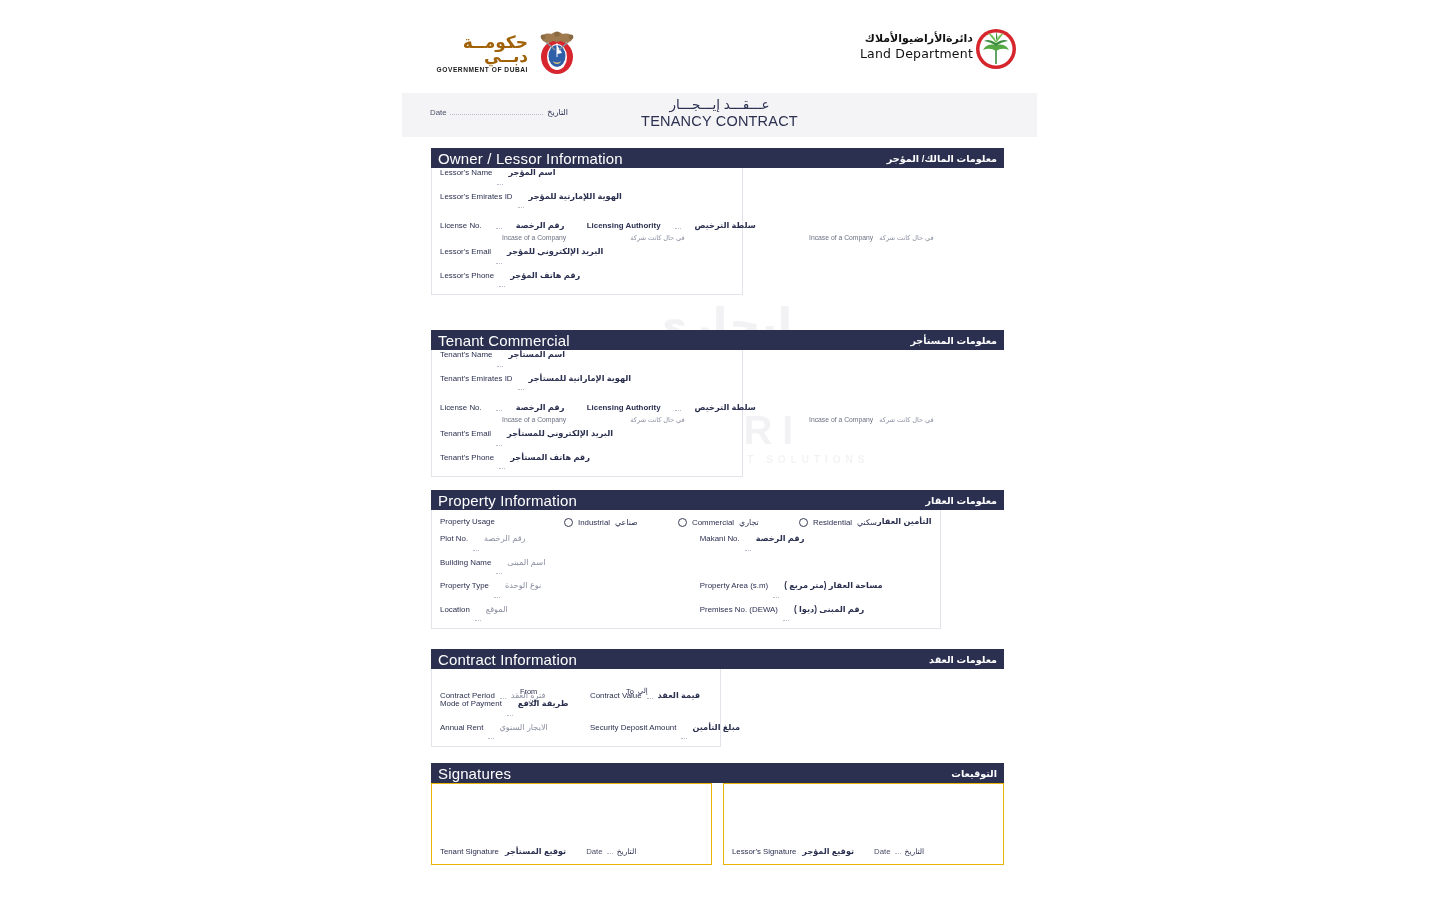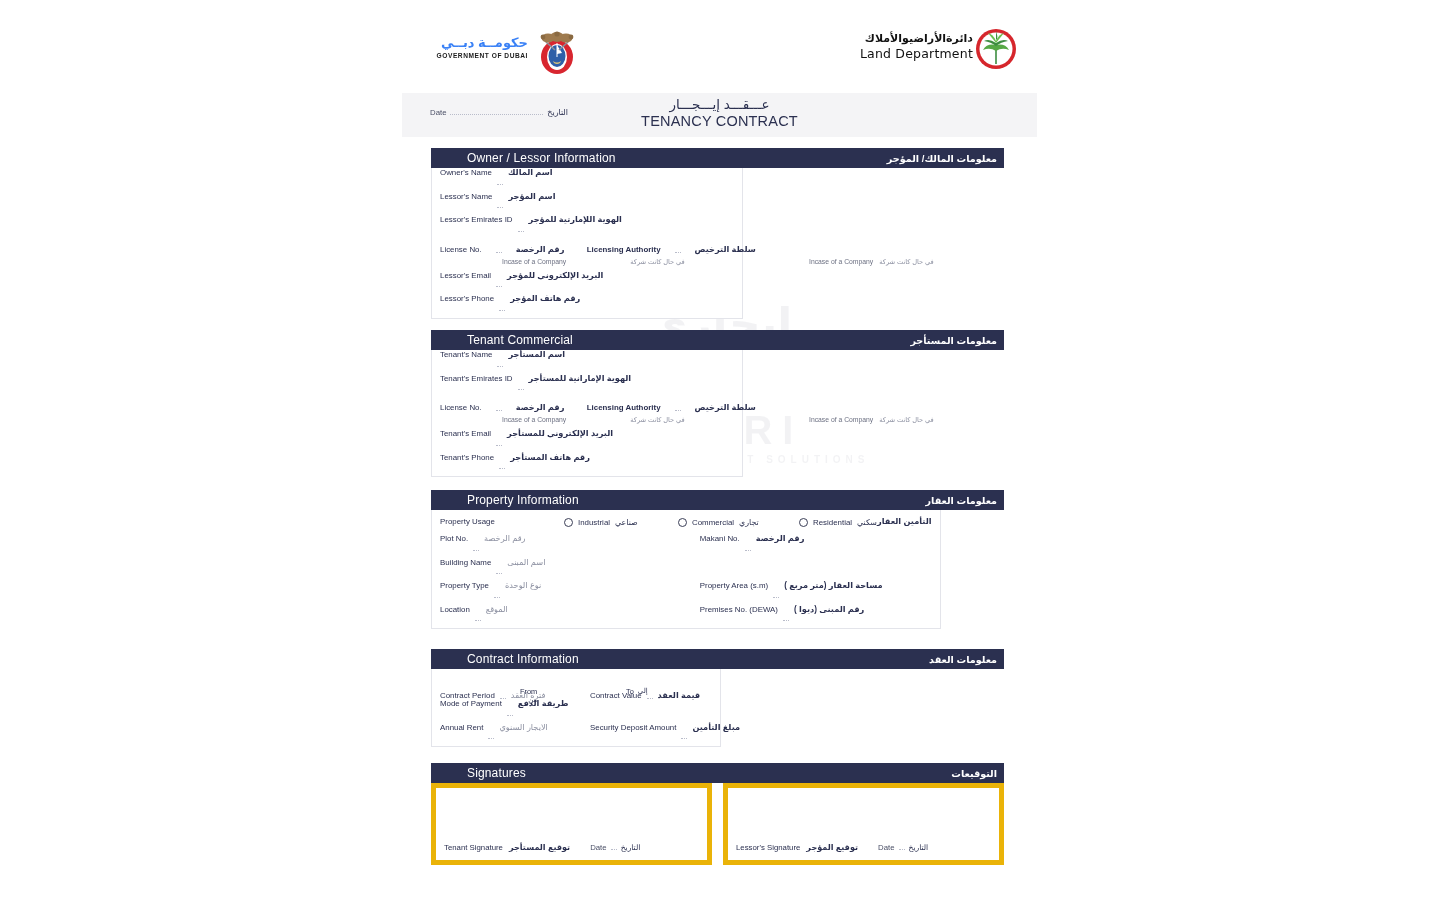--- a/index.html
+++ b/index.html
@@ -37,22 +37,22 @@
     width: 165px;
     height: 50px;
   }
   .gov-text {
     position: absolute;
     left: 0; top: 10px;
     width: 108px;
     text-align: right;
   }
   .gov-ar {
-    font-size: 13px;
-    color: #3b82f6;
+    font-size: 17px;
+    color: #a16207;
     font-weight: bold;
     letter-spacing: 1px;
     line-height: 14px;
     direction: rtl;
   }
   .gov-en {
     font-size: 6.6px;
     color: #1b1b1b;
     font-weight: bold;
     letter-spacing: .55px;
@@ -157,23 +157,22 @@
   .sec-head {
     height: 20px;
     background: #2b3050;
     display: flex;
     align-items: center;
     justify-content: space-between;
     padding: 0 7px;
   }
   .sec-head .en {
     color: #ffffff;
-    font-size: 12px;
+    font-size: 15px;
     letter-spacing: .15px;
-    margin-left: 29px;
   }
   .sec-head .ar {
     color: #ffffff;
     font-size: 9.6px;
     direction: rtl;
     font-weight: bold;
   }
   .sec-body {
     border: 1px solid #e3e4ea;
     border-top: none;
@@ -258,21 +257,21 @@
     position: absolute;
     left: 29px;
     top: 783px;
     width: 573px;
     height: 82px;
     display: flex;
     gap: 11px;
   }
   .sig-box {
     flex: 1;
-    border: 5px solid #eab308;
+    border: 1px solid #eab308;
     position: relative;
   }
   .sig-foot {
     position: absolute;
     left: 0; right: 0; bottom: 0;
     height: 18px;
     display: flex;
     align-items: baseline;
     padding: 0 8px 4px 8px;
     gap: 6px;
@@ -391,27 +390,20 @@
     <div class="title-en">TENANCY CONTRACT</div>
   </div>
 
   <div class="section" style="top:148px;">
     <div class="sec-head">
       <span class="en">Owner / Lessor Information</span>
       <span class="ar">معلومات المالك/ المؤجر</span>
     </div>
     <div class="sec-body">
 
-      <div class="row">
-        <div class="fld full">
-          <span class="en-lbl">Owner's Name</span>
-          <span class="dots"></span>
-          <span class="ar-lbl">اسم المالك</span>
-        </div>
-      </div>
 
       <div class="row">
         <div class="fld full">
           <span class="en-lbl">Lessor's Name</span>
           <span class="dots"></span>
           <span class="ar-lbl">اسم المؤجر</span>
         </div>
       </div>
 
       <div class="row">

